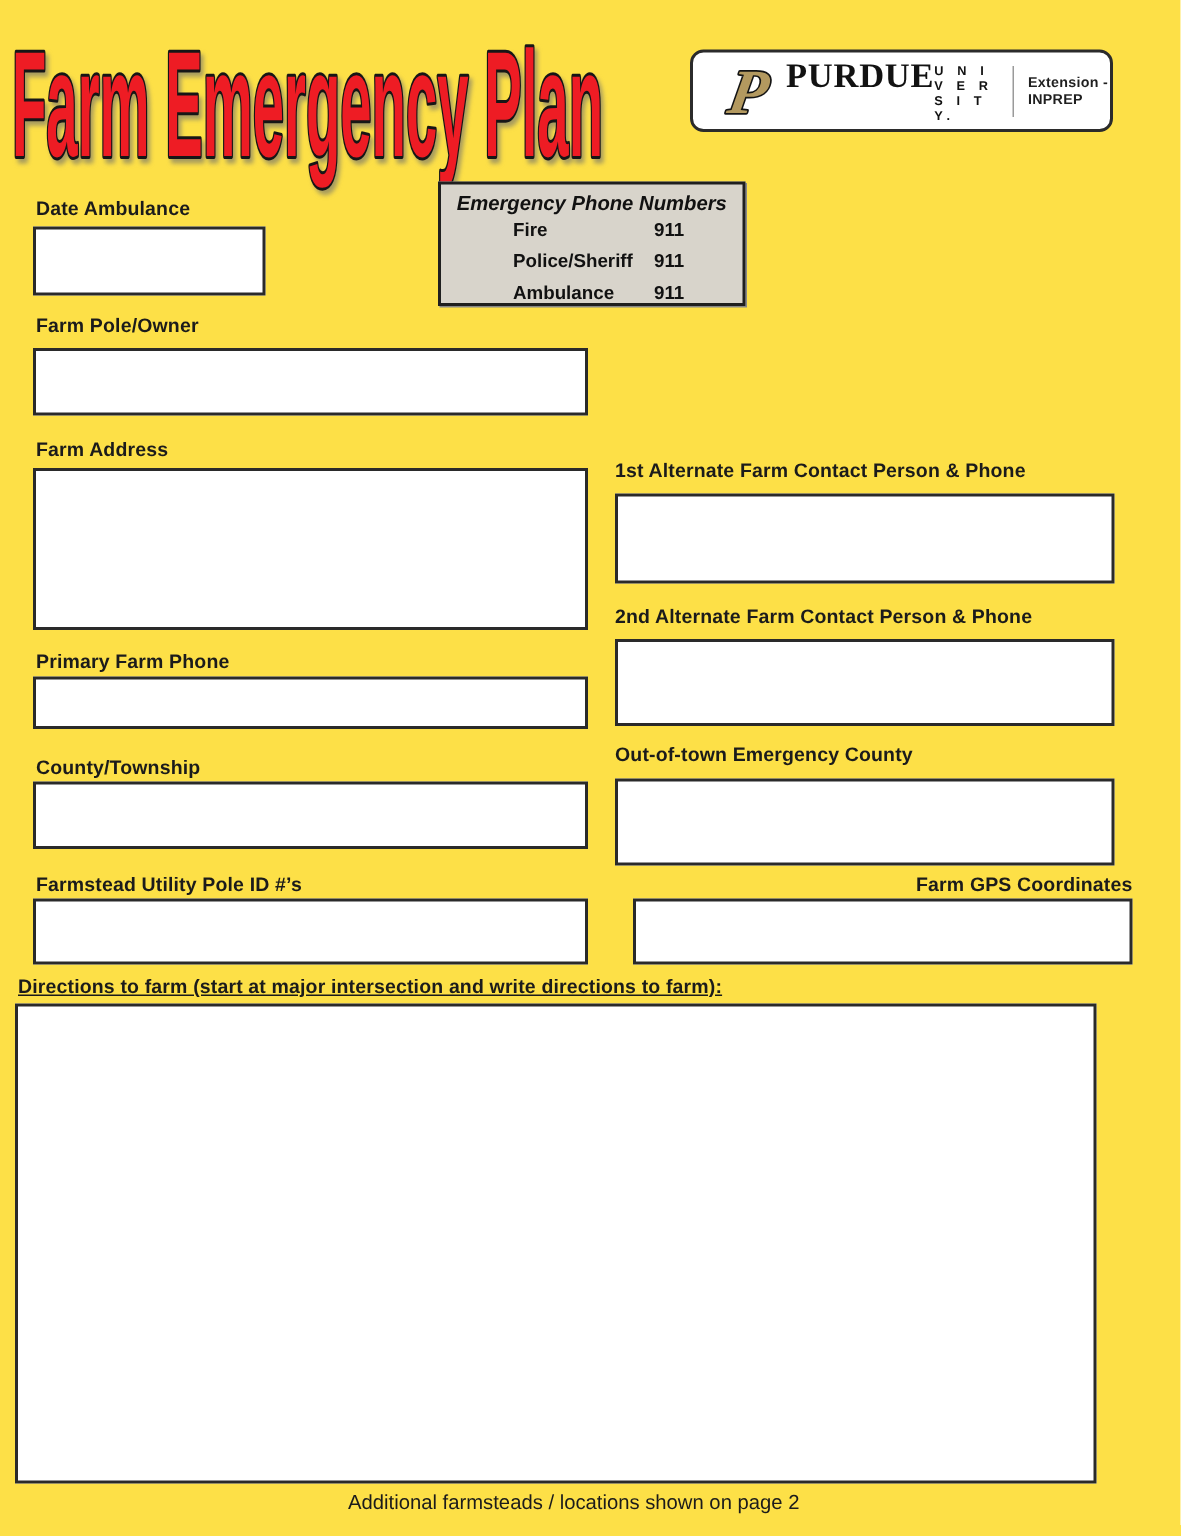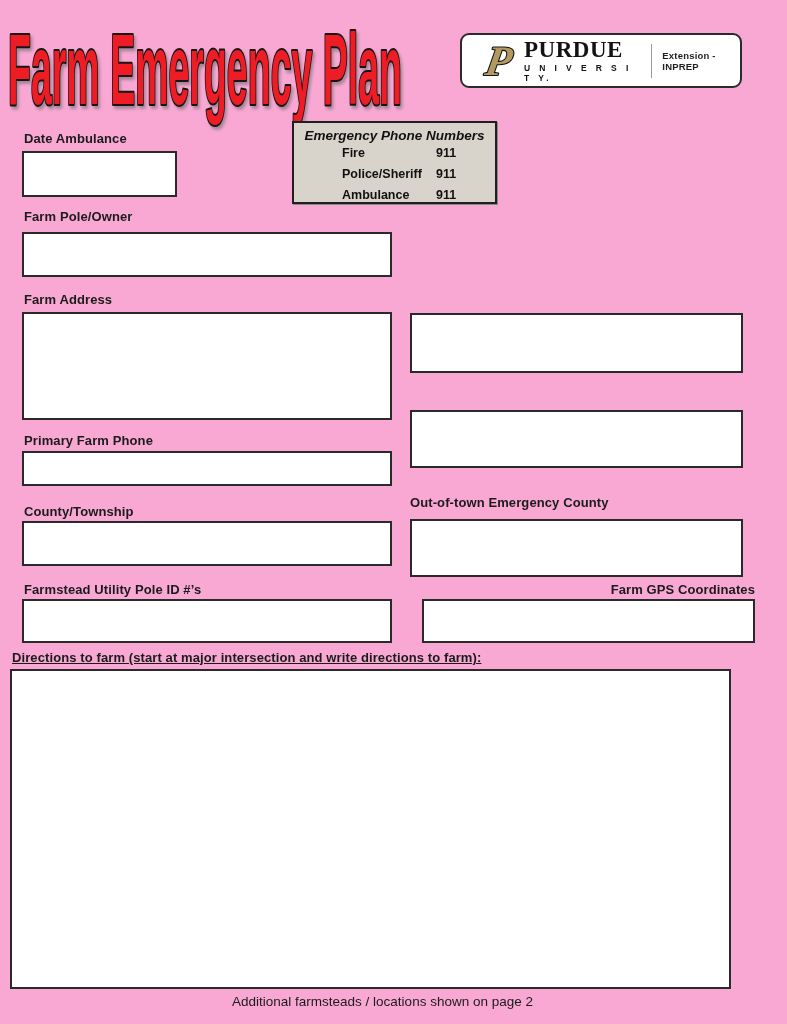--- a/index.html
+++ b/index.html
@@ -5,37 +5,37 @@
   :root{
     --accent-red:#ee1c24;
     --purdue-gold:#b3995f;
     --ephone-bg:#d8d4cb;
     --border-dark:#2a2a2a;
     --text-dark:#1b1b1b;
   }
   *{margin:0;padding:0;box-sizing:border-box;}
   html,body{background:#fff;}
   .page{
-    position:relative;width:787px;height:1024px;background:#f9a8d4;
+    position:relative;width:787px;height:1024px;background:#fde047;
     font-family:"Liberation Sans",sans-serif;color:var(--text-dark);
     overflow:hidden;
   }
   
   .title-svg{position:absolute;left:6px;top:26px;width:400px;height:112px;
     filter:drop-shadow(2.5px 3px 1.5px rgba(110,110,110,0.6));}
   .title-text{font-family:"Liberation Sans",sans-serif;font-weight:700;font-size:100px;
     fill:var(--accent-red);stroke:#161616;stroke-width:4px;paint-order:stroke;stroke-linejoin:round;}
   
   .logo-box{position:absolute;left:460px;top:33px;width:282px;height:55px;
     border:2px solid #2b2b2b;border-radius:9px;background:#fff;
     display:flex;align-items:center;}
   .pmark{width:50px;height:44px;margin-left:10px;flex:0 0 auto;}
   .pmark-text{font-family:"Liberation Serif",serif;font-style:italic;font-weight:700;font-size:42px;
     fill:var(--purdue-gold);stroke:#141414;stroke-width:2.2px;paint-order:stroke;stroke-linejoin:round;}
-  .wordmark{display:flex;flex-direction:column;align-items:flex-start;margin-left:2px;}
+  .wordmark{display:flex;flex-direction:row;align-items:flex-start;margin-left:2px;}
   .purdue-name{font-family:"Liberation Serif",serif;font-weight:700;font-size:23px;line-height:22px;
     letter-spacing:0.5px;color:#121212;}
   .purdue-univ{font-family:"Liberation Sans",sans-serif;font-weight:700;font-size:8.5px;
     letter-spacing:3.4px;color:#121212;margin-top:2px;}
   .logo-divider{width:1px;height:34px;background:#9a9a9a;margin-left:9px;}
   .logo-ext{font-size:9.5px;font-weight:700;color:#1f1f1f;margin-left:10px;letter-spacing:0.2px;}
   
   .info{position:absolute;left:508px;top:96px;width:240px;
     font-size:13px;line-height:16.5px;color:#222;}
   .info b{font-weight:700;}
@@ -120,24 +120,26 @@
     <div class="fbox" style="margin-top:1px;margin-left:-2px;width:370px;height:45px;"><span></span></div>
   </div>
 
   <div class="field" style="left:24px;top:582px;">
     <div class="flabel">Farmstead Utility Pole ID #’s</div>
     <div class="fbox" style="margin-top:1px;margin-left:-2px;width:370px;height:44px;"><span></span></div>
   </div>
 
 
   <div class="field" style="left:410px;top:306px;">
+    <div class="flabel">1st Alternate Farm Contact Person &amp; Phone</div>
     <div class="fbox" style="margin-top:7px;width:333px;height:60px;"><span></span></div>
   </div>
 
   <div class="field" style="left:410px;top:403px;">
+    <div class="flabel">2nd Alternate Farm Contact Person &amp; Phone</div>
     <div class="fbox" style="margin-top:7px;width:333px;height:58px;"><span></span></div>
   </div>
 
   <div class="field" style="left:410px;top:495px;">
     <div class="flabel">Out-of-town Emergency County</div>
     <div class="fbox" style="margin-top:8px;width:333px;height:58px;"><span></span></div>
   </div>
 
   <div class="field" style="left:422px;top:582px;text-align:right;">
     <div class="flabel">Farm GPS Coordinates</div>

